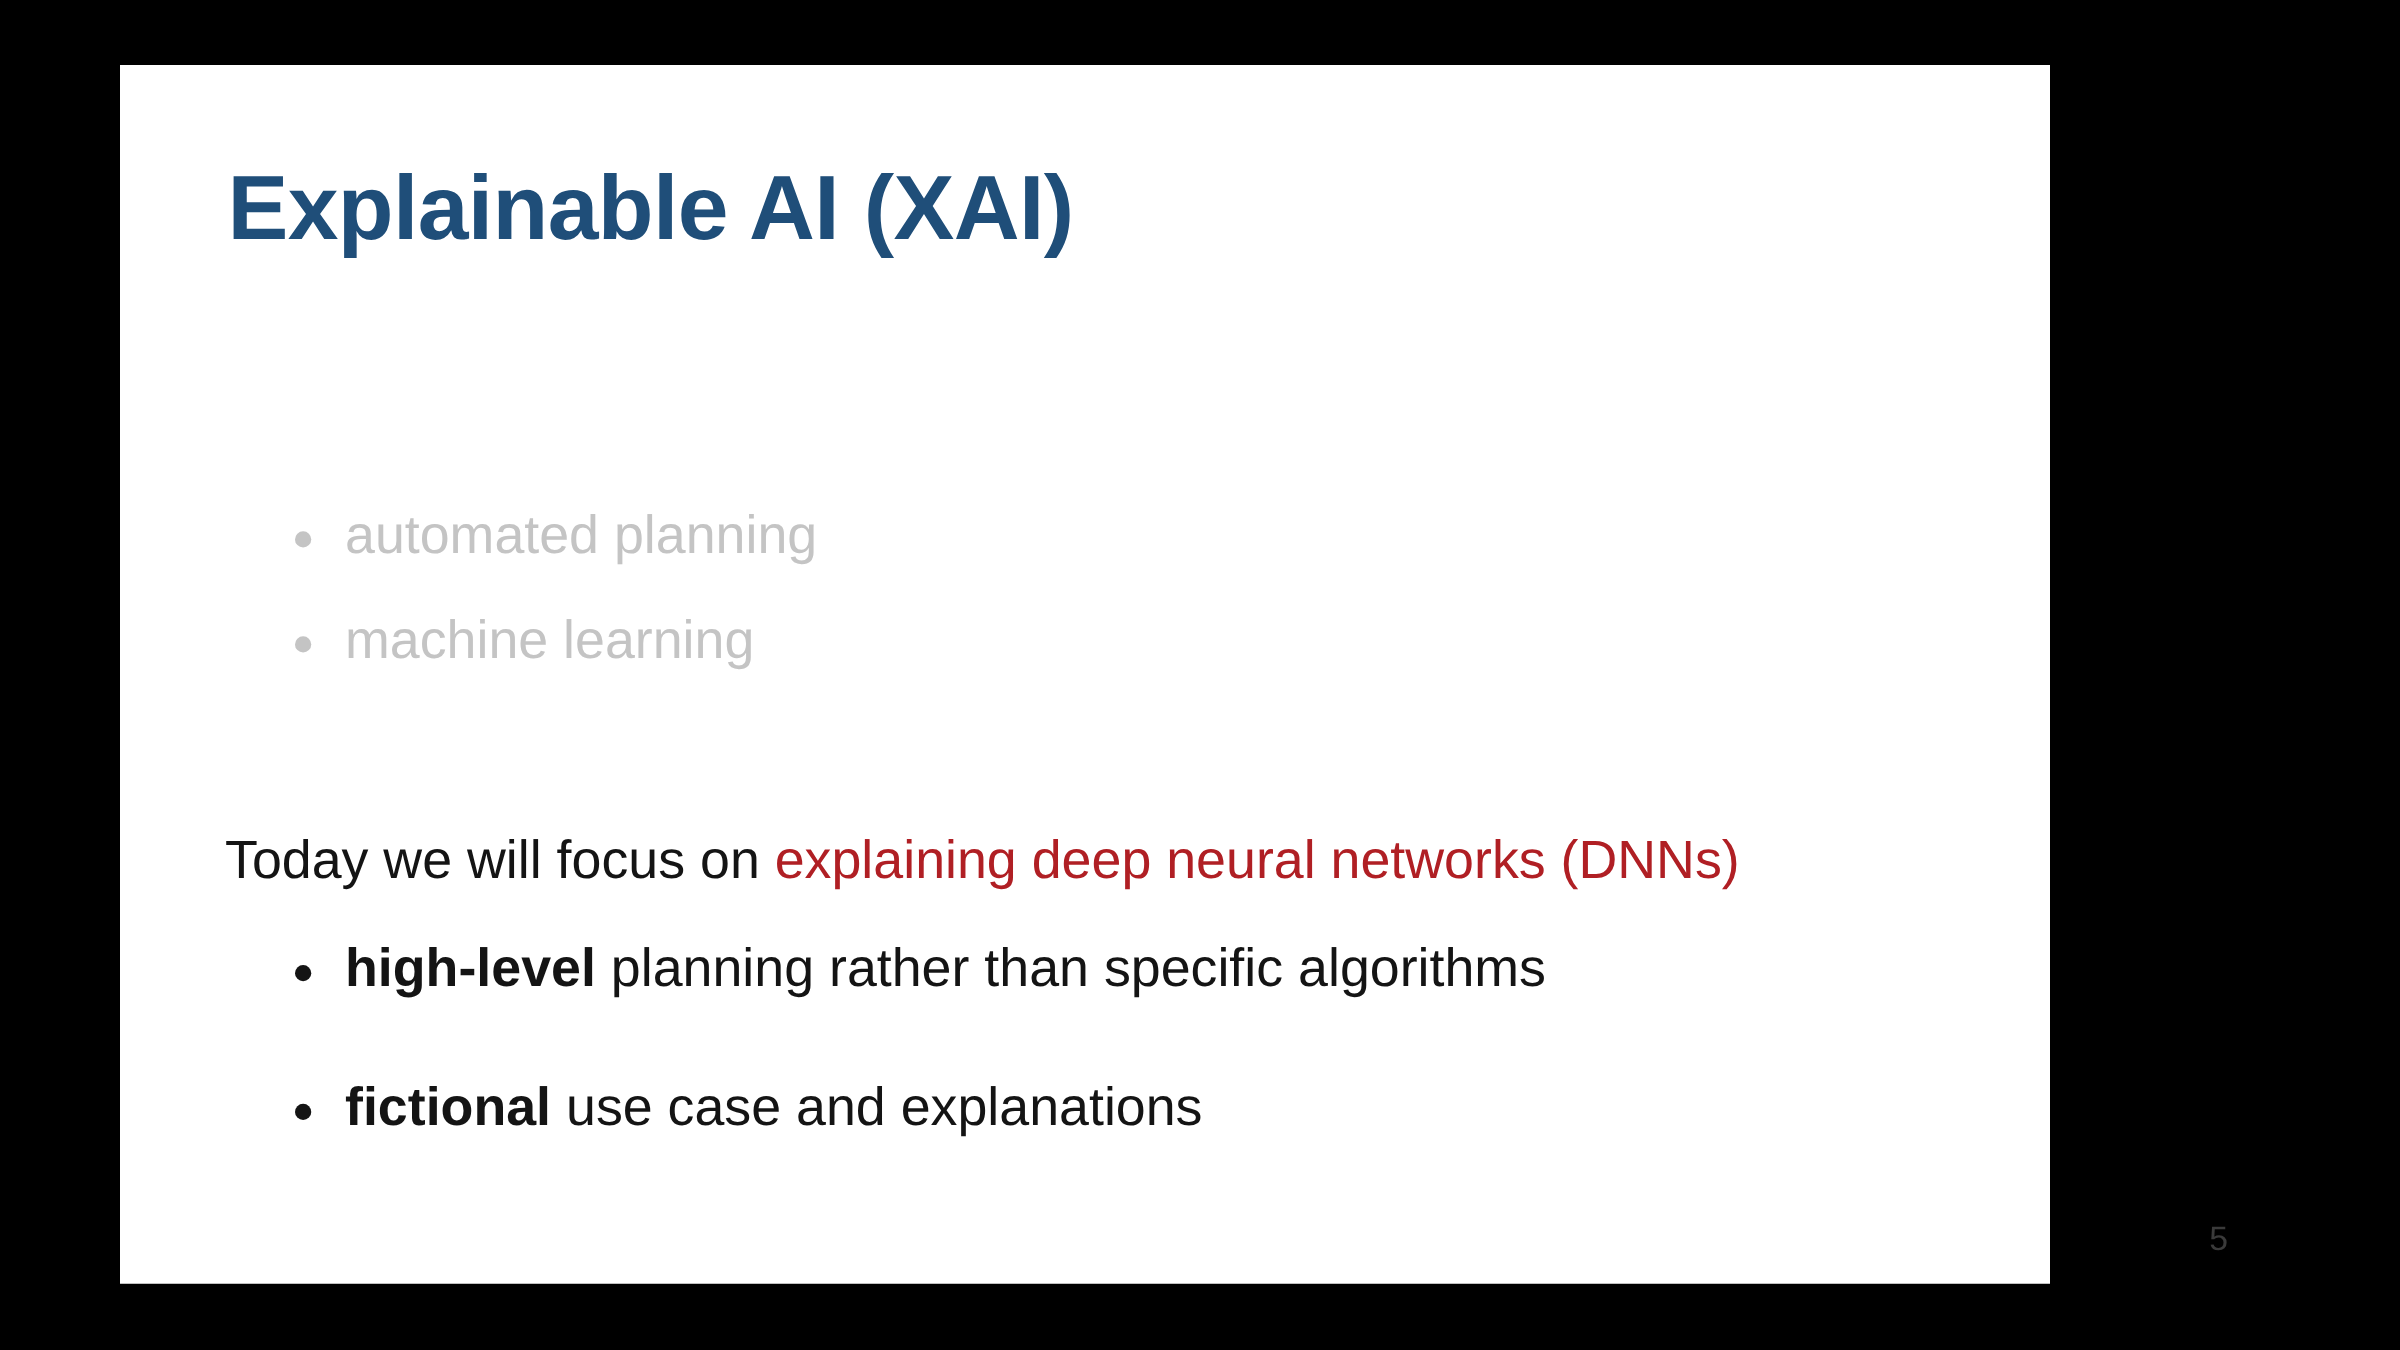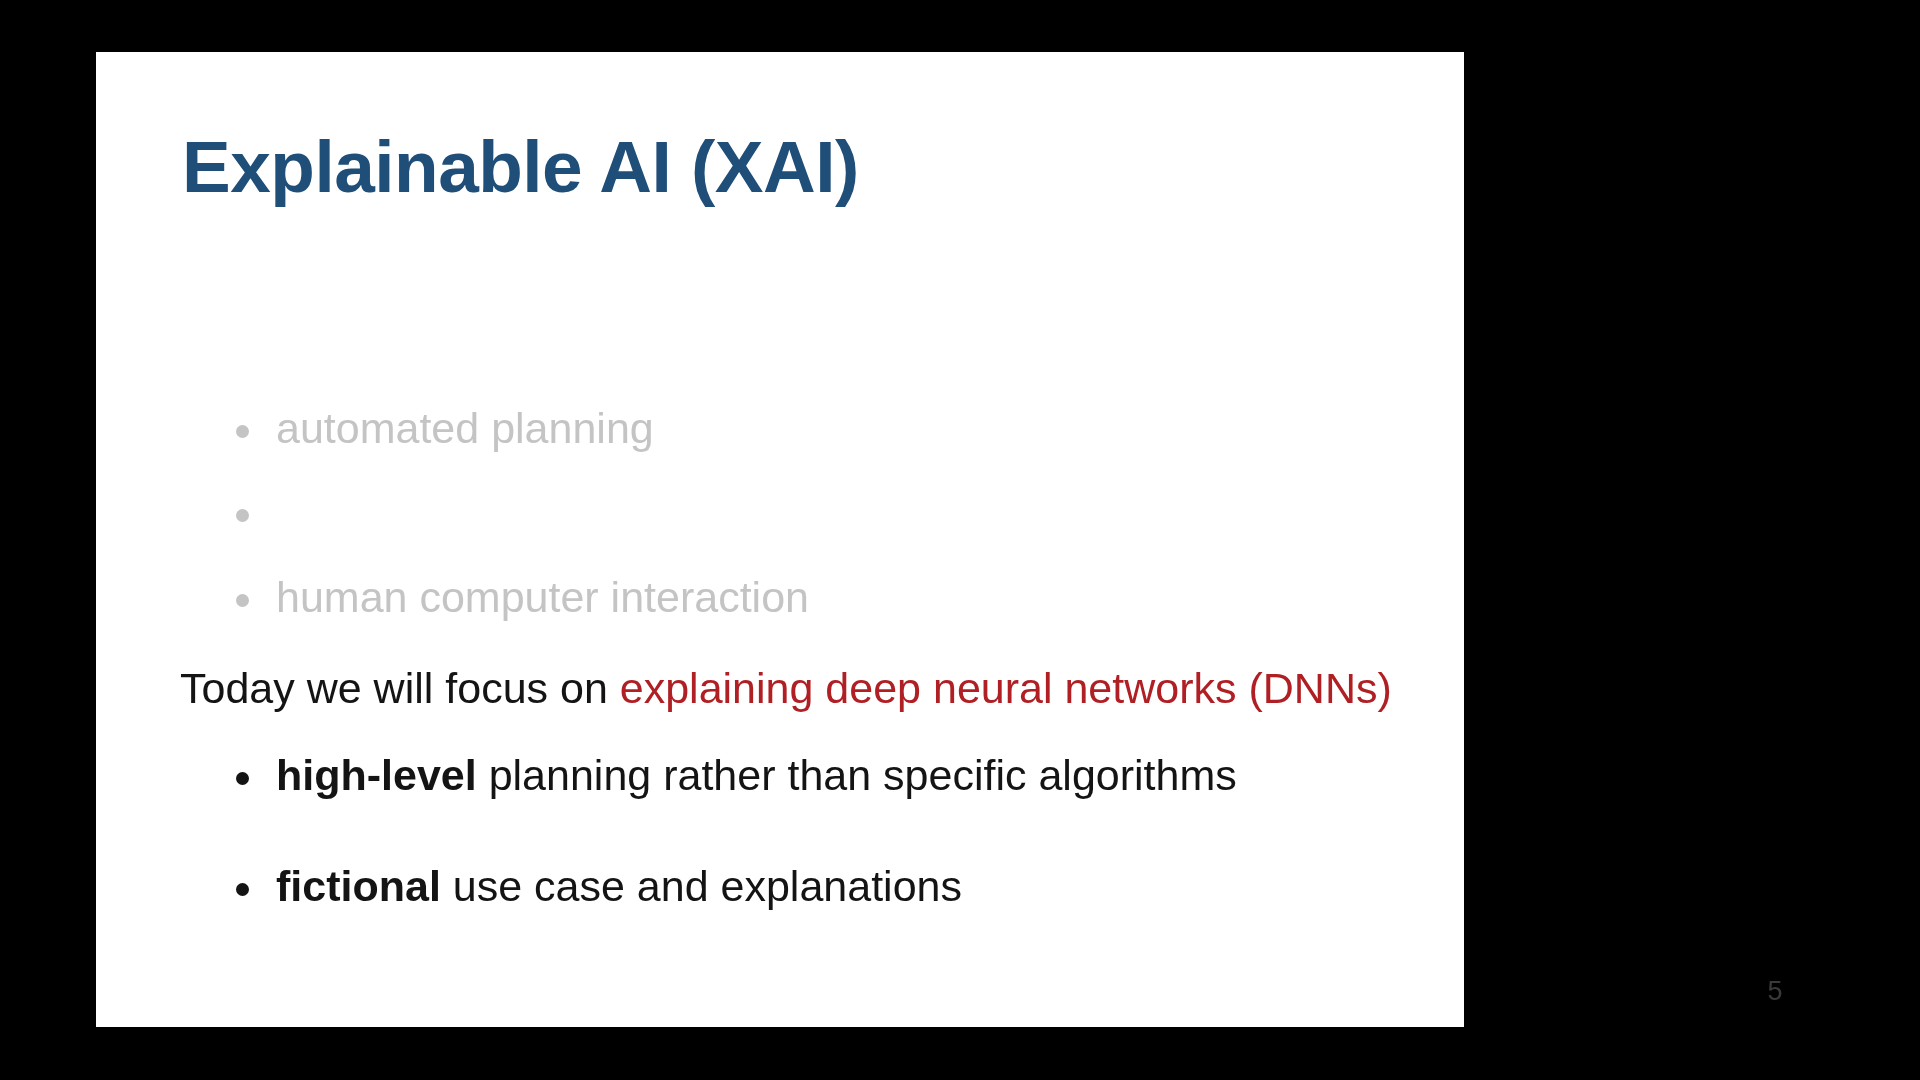--- a/index.html
+++ b/index.html
@@ -12,21 +12,21 @@
   *{margin:0;padding:0;box-sizing:border-box;}
   html,body{width:1920px;height:1080px;overflow:hidden;}
   body{
     background:#000;
     font-family:"Liberation Sans","DejaVu Sans",sans-serif;
     position:relative;
   }
   .slide{
     position:absolute;
     left:96px;top:52px;
-    width:1368px;height:975px;
+    width:1544px;height:975px;
     background:#ffffff;
   }
   .title{
     position:absolute;
     left:86px;top:78px;
     font-size:73px;
     font-weight:bold;
     line-height:1;
     letter-spacing:-0.5px;
     color:var(--title);
@@ -93,26 +93,23 @@
   <h1 class="title">Explainable AI (XAI)</h1>
 
 
   <div class="bullet-row muted g1">
     <span class="bullet-dot"></span>
     <span>automated planning</span>
   </div>
 
   <div class="bullet-row muted g2">
     <span class="bullet-dot"></span>
+    <span>machine learning</span>
   </div>
 
-  <div class="bullet-row muted g3">
-    <span class="bullet-dot"></span>
-    <span>human computer interaction</span>
-  </div>
 
   <div class="line focus-line">
     <span>Today we will focus on </span><span class="accent">explaining deep neural networks (DNNs)</span>
   </div>
 
   <div class="bullet-row dark f1">
     <span class="bullet-dot"></span>
     <span><span class="lead">high-level</span><span> planning rather than specific algorithms</span></span>
   </div>
 

